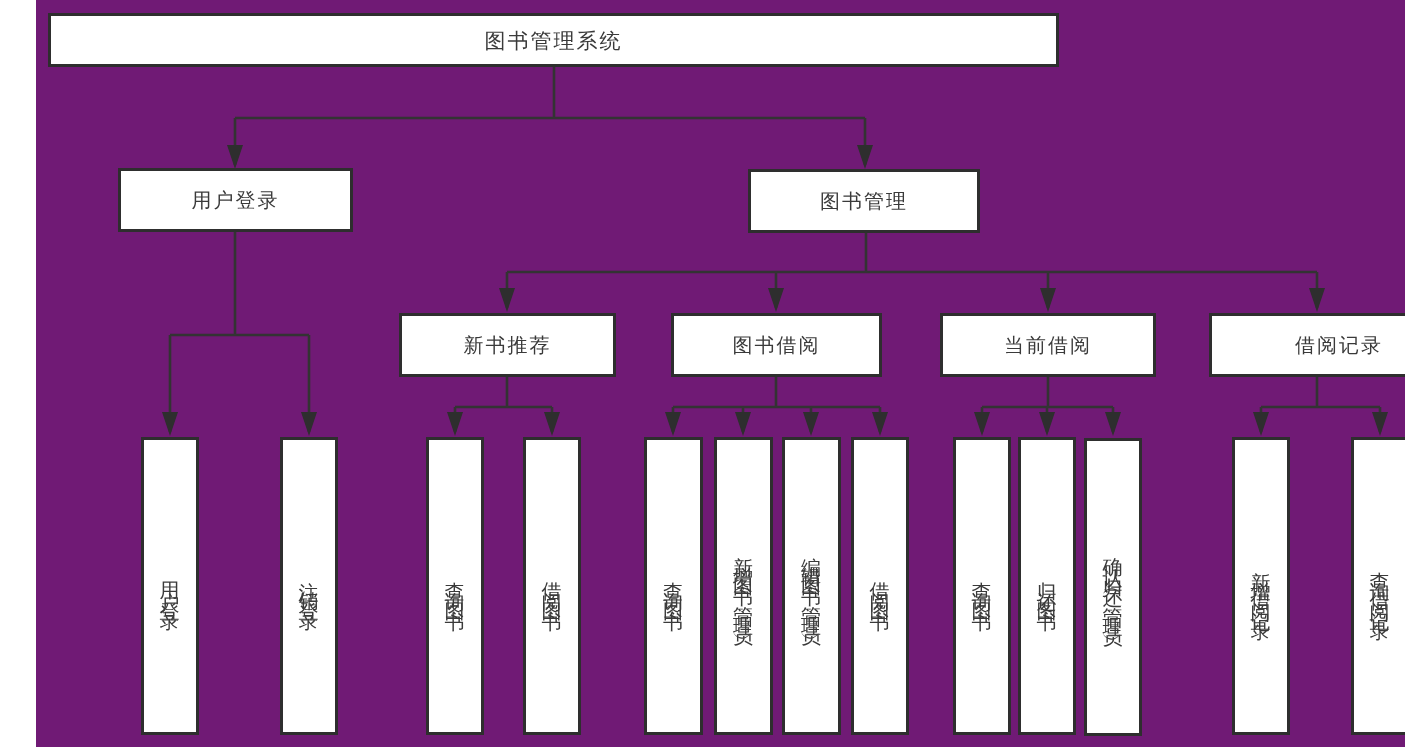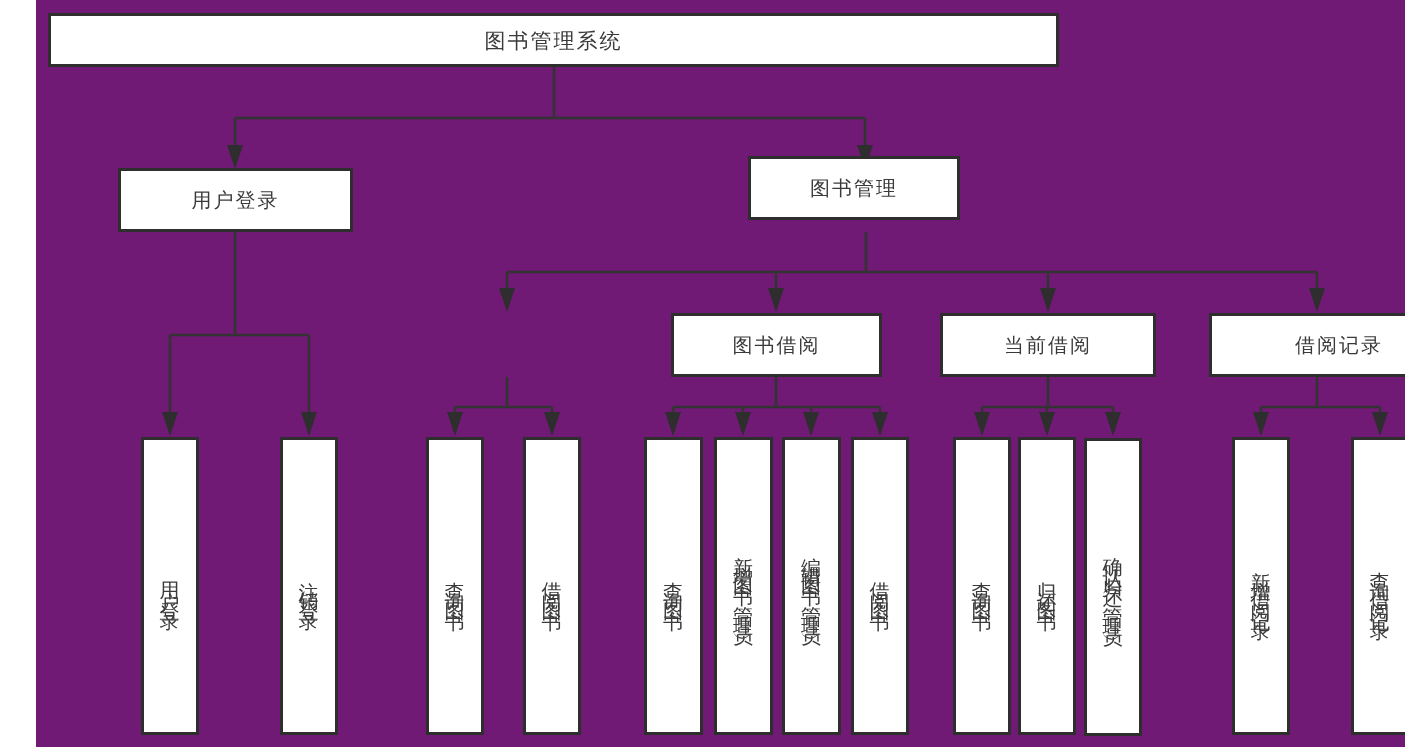--- a/index.html
+++ b/index.html
@@ -88,22 +88,23 @@
       <polygon points="1003,412 1019,412 1011,436"></polygon>
       <polygon points="1069,412 1085,412 1077,436"></polygon>
       <polygon points="1217,412 1233,412 1225,436"></polygon>
       <polygon points="1336,412 1352,412 1344,436"></polygon>
     </g>
   </svg>
 
   <div class="box root" style="left:12px;top:13px;width:1011px;height:54px">图书管理系统</div>
 
   <div class="box" style="left:82px;top:168px;width:235px;height:64px">用户登录</div>
-  <div class="box" style="left:712px;top:156px;width:212px;height:64px">图书管理</div>
+  <div class="box" style="left:712px;top:169px;width:232px;height:64px">图书管理</div>
 
+  <div class="box" style="left:363px;top:313px;width:217px;height:64px">新书推荐</div>
   <div class="box" style="left:904px;top:313px;width:216px;height:64px">当前借阅</div>
   <div class="box" style="left:635px;top:313px;width:211px;height:64px">图书借阅</div>
   <div class="box" style="left:1173px;top:313px;width:260px;height:64px">借阅记录</div>
 
   <div class="box leaf" style="left:105px;top:437px;width:58px;height:298px">用户登录</div>
   <div class="box leaf" style="left:244px;top:437px;width:58px;height:298px">注销登录</div>
 
   <div class="box leaf" style="left:390px;top:437px;width:58px;height:298px">查询图书</div>
   <div class="box leaf" style="left:487px;top:437px;width:58px;height:298px">借阅图书</div>
 

